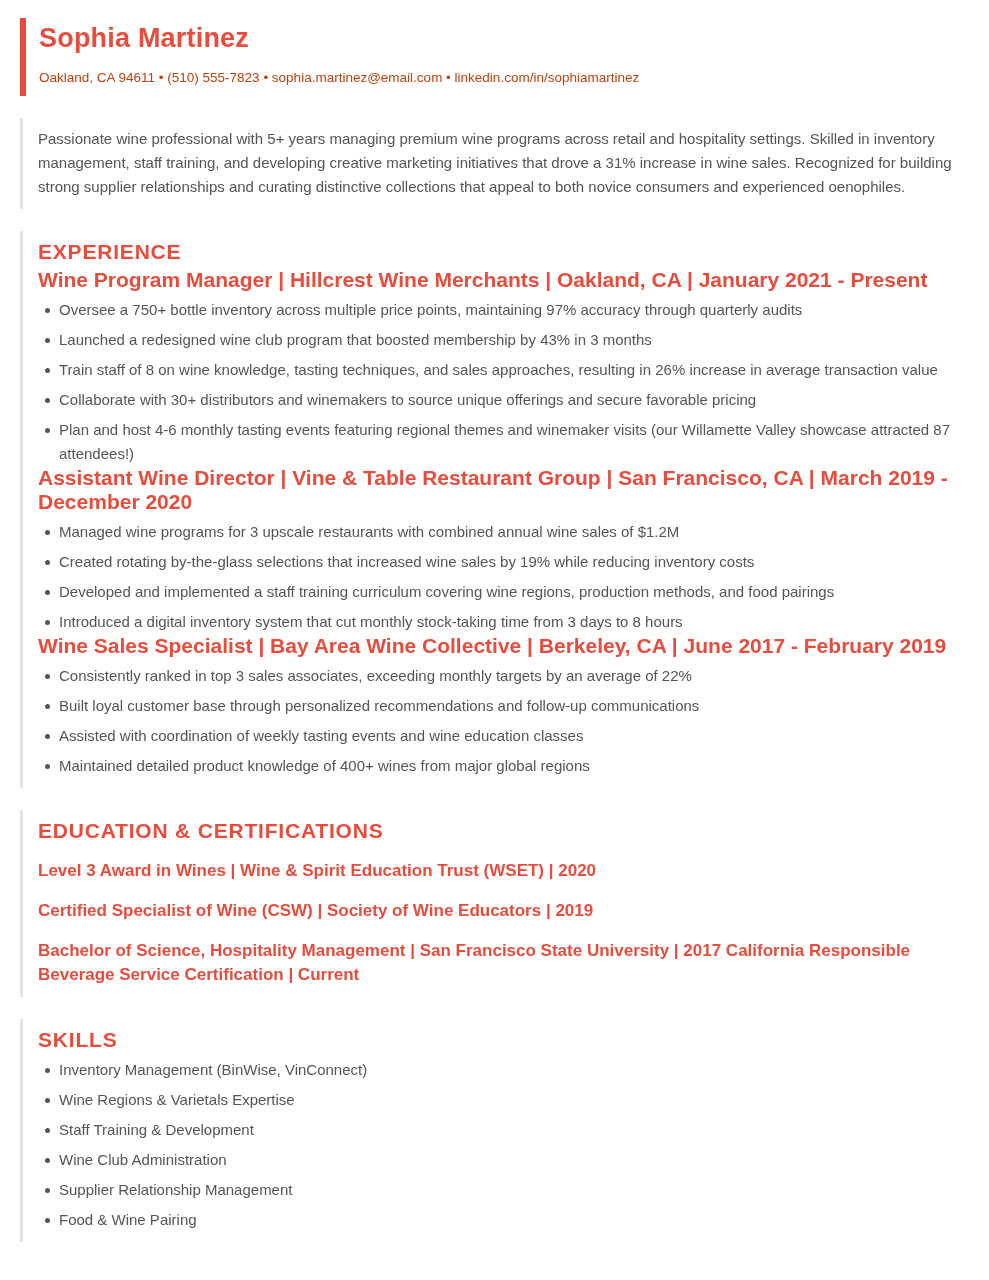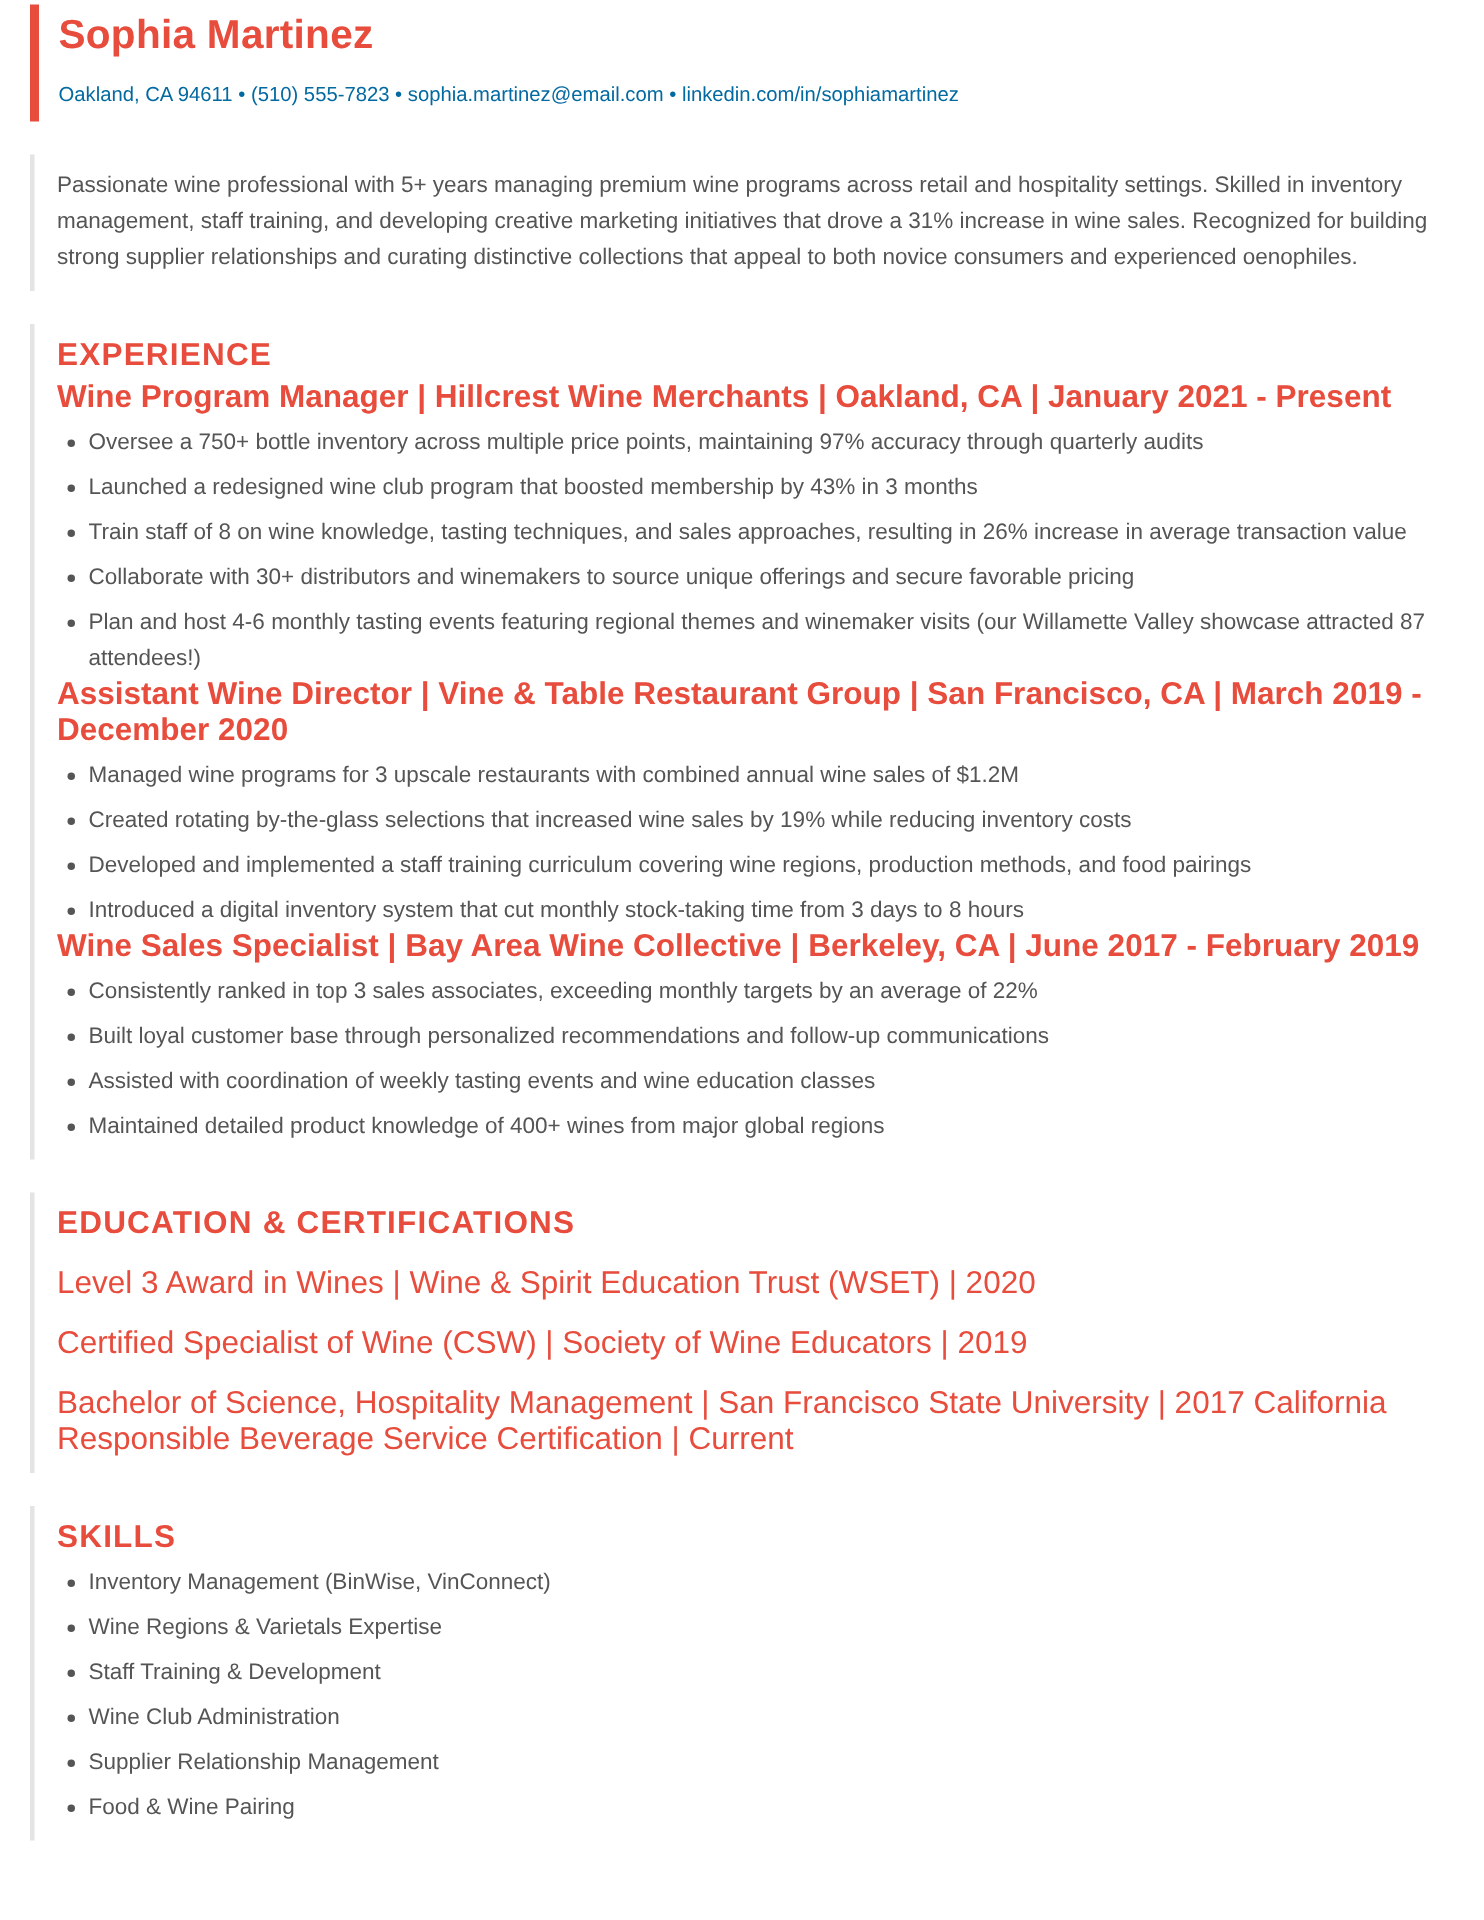--- a/index.html
+++ b/index.html
@@ -6,40 +6,40 @@
   html, body {
     width: 989px;
     height: 1280px;
     overflow: hidden;
     background: #ffffff;
     font-family: "Liberation Sans", "DejaVu Sans", sans-serif;
   }
   .page {
     width: 989px;
     height: 1280px;
-    padding-top: 3px;
+    padding-top: 18px;
     overflow: hidden;
   }
   
   .header {
     margin-left: 20px;
     margin-right: 36px;
     border-left: 6px solid #e74c3c;
     padding: 4px 0 10px 13px;
   }
   .name {
     color: #e74c3c;
     font-size: 27px;
     font-weight: bold;
     line-height: 1.25;
     letter-spacing: 0.2px;
   }
   .contact {
     margin-top: 13px;
-    color: #0369a1;
+    color: #c2410c;
     font-size: 13.5px;
     line-height: 1.3;
   }
   
   .block {
     margin: 22px 36px 0 20px;
     border-left: 3px solid #e4e4e4;
     padding: 9px 0 10px 15px;
   }
   .summary {
@@ -77,22 +77,22 @@
     position: absolute;
     left: 7px;
     top: 10px;
     width: 5px;
     height: 5px;
     border-radius: 50%;
     background: #555555;
   }
   .edu-item {
     color: #e74c3c;
-    font-size: 21px;
-    font-weight: normal;
+    font-size: 17px;
+    font-weight: bold;
     line-height: 24px;
     margin-top: 16px;
   }
   .edu-item:first-of-type { margin-top: 16px; }
 </style>
 </head>
 <body>
 
 <div class="page">
 

